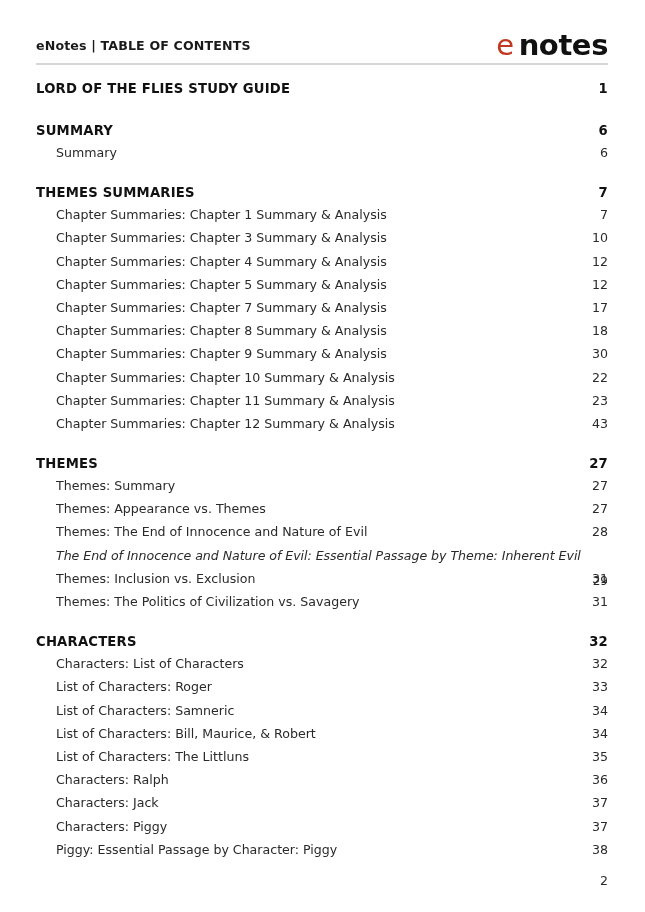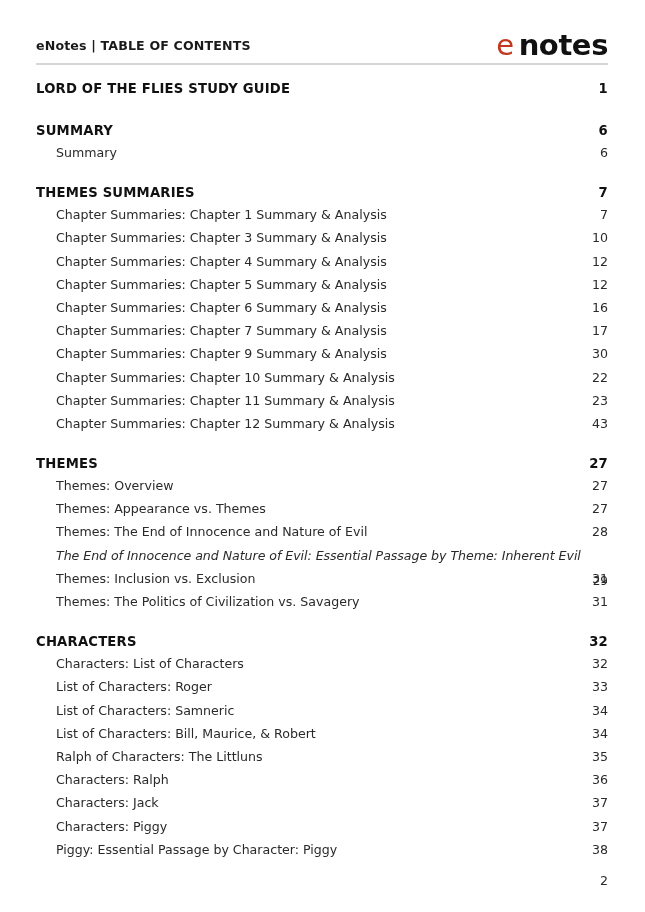--- a/index.html
+++ b/index.html
@@ -195,26 +195,26 @@
       </div>
       <div class="row entry">
         <span class="label">Chapter Summaries: Chapter 4 Summary &amp; Analysis</span>
         <span class="pageno">12</span>
       </div>
       <div class="row entry">
         <span class="label">Chapter Summaries: Chapter 5 Summary &amp; Analysis</span>
         <span class="pageno">12</span>
       </div>
       <div class="row entry">
-        <span class="label">Chapter Summaries: Chapter 6 Summary &amp; Analysis</span>
-        <span class="pageno">16</span>
-      </div>
-      <div class="row entry">
         <span class="label">Chapter Summaries: Chapter 7 Summary &amp; Analysis</span>
         <span class="pageno">17</span>
+      </div>
+      <div class="row entry">
+        <span class="label">Chapter Summaries: Chapter 8 Summary &amp; Analysis</span>
+        <span class="pageno">18</span>
       </div>
       <div class="row entry">
         <span class="label">Chapter Summaries: Chapter 9 Summary &amp; Analysis</span>
         <span class="pageno">30</span>
       </div>
       <div class="row entry">
         <span class="label">Chapter Summaries: Chapter 10 Summary &amp; Analysis</span>
         <span class="pageno">22</span>
       </div>
       <div class="row entry">
@@ -224,21 +224,21 @@
       <div class="row entry">
         <span class="label">Chapter Summaries: Chapter 12 Summary &amp; Analysis</span>
         <span class="pageno">43</span>
       </div>
       <div class="gap"></div>
       <div class="row section">
         <span class="label">THEMES</span>
         <span class="pageno">27</span>
       </div>
       <div class="row entry">
-        <span class="label">Themes: Overview</span>
+        <span class="label">Themes: Summary</span>
         <span class="pageno">27</span>
       </div>
       <div class="row entry">
         <span class="label">Themes: Appearance vs. Themes</span>
         <span class="pageno">27</span>
       </div>
       <div class="row entry">
         <span class="label">Themes: The End of Innocence and Nature of Evil</span>
         <span class="pageno">28</span>
       </div>
@@ -270,21 +270,21 @@
       </div>
       <div class="row entry">
         <span class="label">List of Characters: Samneric</span>
         <span class="pageno">34</span>
       </div>
       <div class="row entry">
         <span class="label">List of Characters: Bill, Maurice, &amp; Robert</span>
         <span class="pageno">34</span>
       </div>
       <div class="row entry">
-        <span class="label">Ralph of Characters: The Littluns</span>
+        <span class="label">List of Characters: The Littluns</span>
         <span class="pageno">35</span>
       </div>
       <div class="row entry">
         <span class="label">Characters: Ralph</span>
         <span class="pageno">36</span>
       </div>
       <div class="row entry">
         <span class="label">Characters: Jack</span>
         <span class="pageno">37</span>
       </div>

